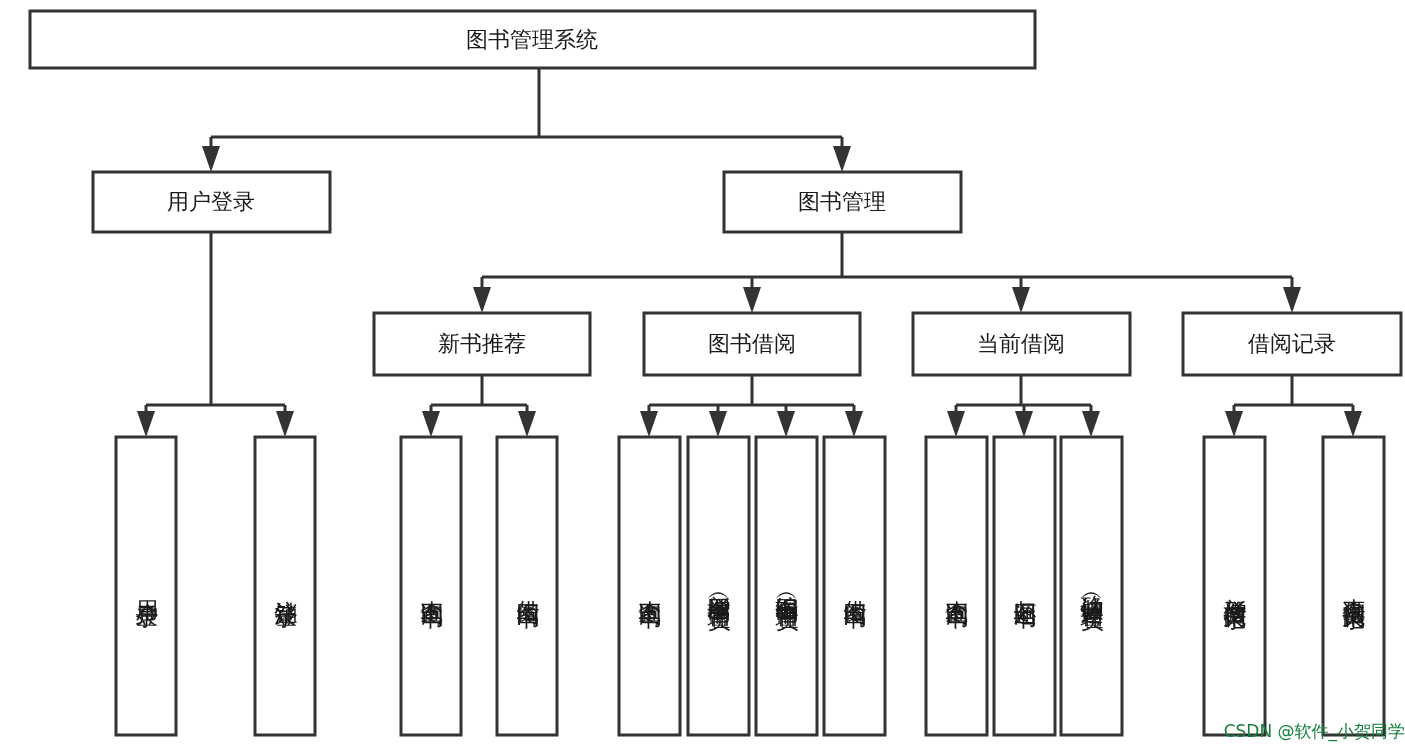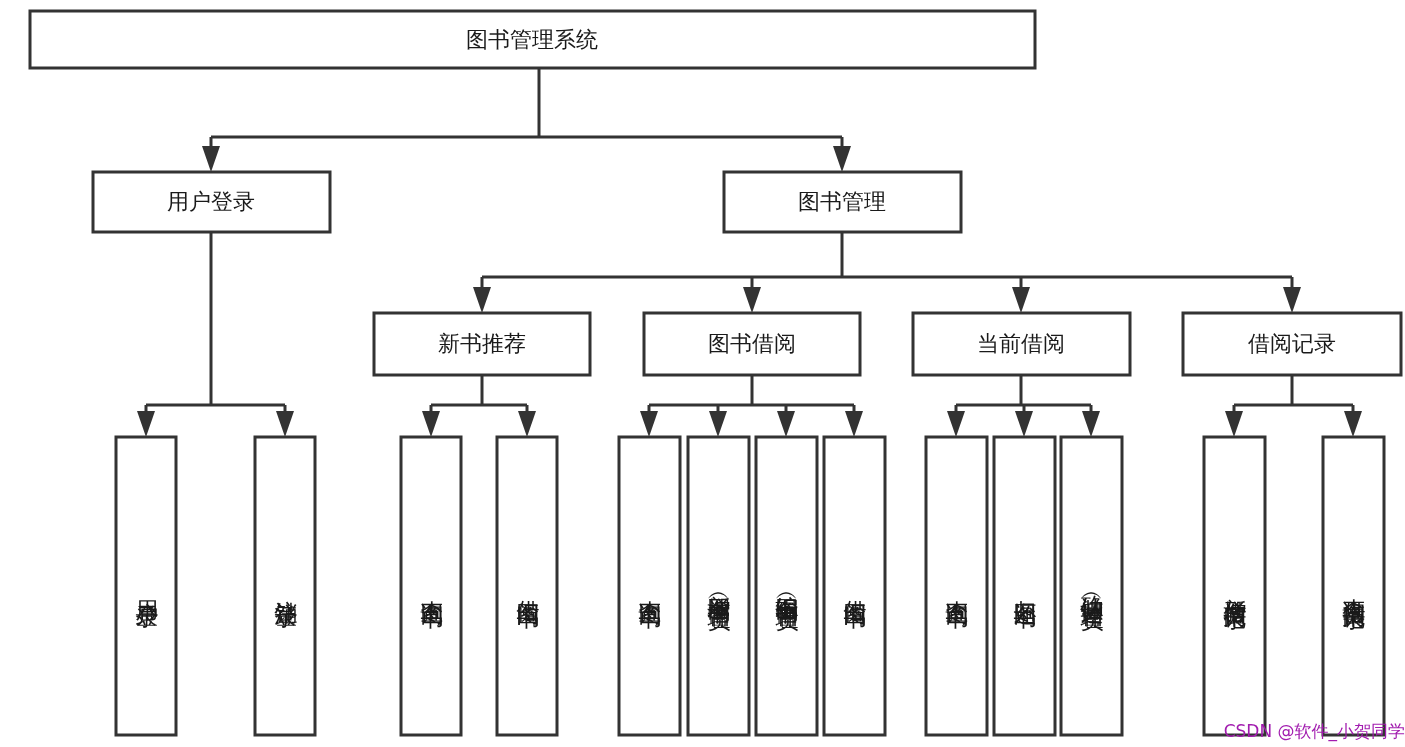--- a/index.html
+++ b/index.html
@@ -55,21 +55,21 @@
     writing-mode: vertical-rl;
     text-orientation: upright;
     letter-spacing: 2px;
   }
   .watermark {
     position: absolute;
     right: 12px;
     bottom: 4px;
     font-family: "DejaVu Sans", "Liberation Sans", sans-serif;
     font-size: 17px;
-    color: #a21caf;
+    color: #15803d;
     white-space: nowrap;
     user-select: none;
   }
 </style>
 </head>
 <body>
 
 <div id="diagram-root">
 
 <svg id="flow" viewBox="0 0 1405 747">

